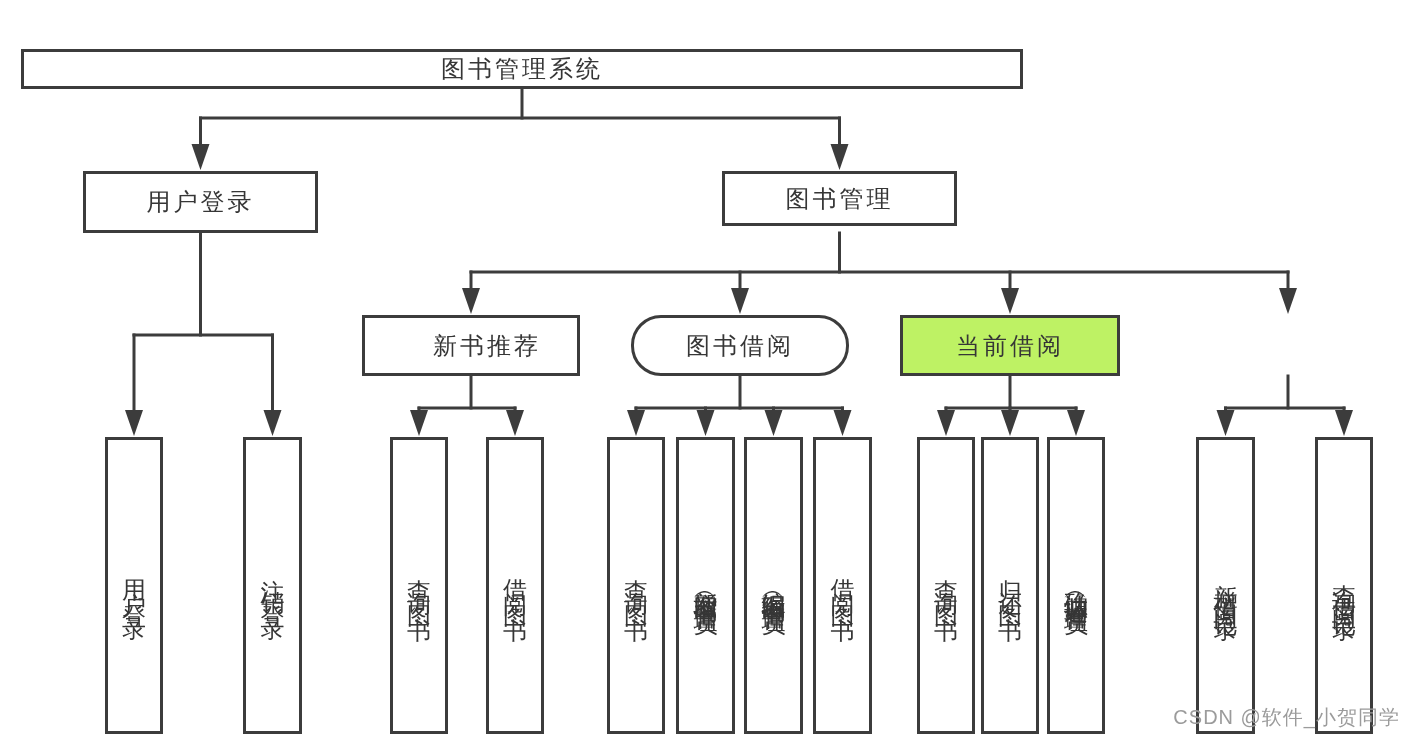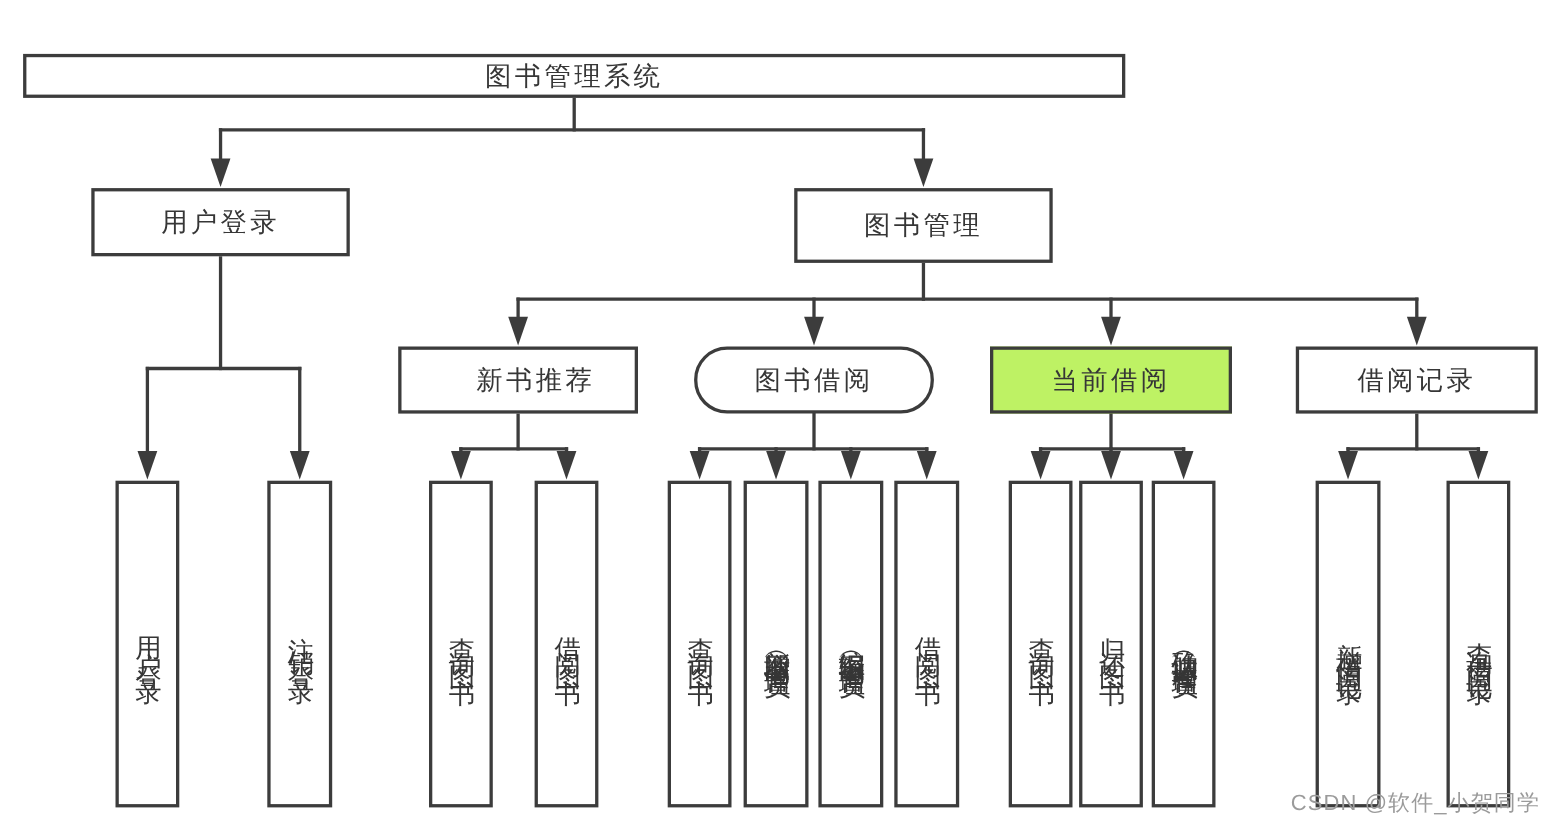--- a/index.html
+++ b/index.html
@@ -41,21 +41,21 @@
   .node.v {
     font-size: 24px;
     writing-mode: vertical-rl;
     text-orientation: mixed;
     line-height: 1;
     white-space: nowrap;
   }
   #watermark {
     position: absolute;
     right: 5px;
-    bottom: 4px;
+    bottom: 16px;
     font-size: 20px;
     color: #9b9b9b;
     z-index: 3;
     white-space: nowrap;
     letter-spacing: 1px;
   }
 </style>
 </head>
 <body>
 
@@ -112,29 +112,28 @@
       <line x1="1225.5" y1="408" x2="1225.5" y2="417" stroke="#3c3c3c" stroke-width="3" stroke-linecap="square"></line>
       <polygon points="1216.5,410 1234.5,410 1225.5,436" fill="#3c3c3c"></polygon>
       <line x1="1344" y1="408" x2="1344" y2="417" stroke="#3c3c3c" stroke-width="3" stroke-linecap="square"></line>
       <polygon points="1335,410 1353,410 1344,436" fill="#3c3c3c"></polygon>
     </svg>
   <div id="watermark" style="color: rgb(155, 155, 155);">CSDN @软件_小贺同学</div>
 <div class="node h" style="left: 21px; top: 13px; width: 1002px; height: 40px; border-color: rgb(60, 60, 60); color: rgb(54, 54, 54); background: rgb(255, 255, 255); margin-top: 36px;">图书管理系统</div>
     <div class="node h" style="left: 83px; top: 171px; width: 235px; height: 62px; border-color: rgb(60, 60, 60); color: rgb(54, 54, 54); background: rgb(255, 255, 255);">用户登录</div>
     <div class="node v" style="left: 105px; top: 437px; width: 58px; height: 297px; letter-spacing: 13px; border-color: rgb(60, 60, 60); color: rgb(54, 54, 54); background: rgb(255, 255, 255);">用户登录</div>
     <div class="node v" style="left: 243px; top: 437px; width: 59px; height: 297px; letter-spacing: 13px; border-color: rgb(60, 60, 60); color: rgb(54, 54, 54); background: rgb(255, 255, 255);">注销登录</div>
-    <div class="node h" style="left: 722px; top: 171px; width: 235px; height: 68px; border-color: rgb(60, 60, 60); color: rgb(54, 54, 54); background: rgb(255, 255, 255);">图书管理</div>
+    <div class="node h" style="left: 722px; top: 171px; width: 235px; height: 55px; border-color: rgb(60, 60, 60); color: rgb(54, 54, 54); background: rgb(255, 255, 255);">图书管理</div>
     <div class="node h" style="left: 362px; top: 315px; width: 218px; height: 61px; border-color: rgb(60, 60, 60); color: rgb(54, 54, 54); background: rgb(255, 255, 255); padding-left: 32px;">新书推荐</div>
     <div class="node v" style="left: 390px; top: 437px; width: 58px; height: 297px; letter-spacing: 13px; border-color: rgb(60, 60, 60); color: rgb(54, 54, 54); background: rgb(255, 255, 255);">查询图书</div>
     <div class="node v" style="left: 486px; top: 437px; width: 58px; height: 297px; letter-spacing: 13px; border-color: rgb(60, 60, 60); color: rgb(54, 54, 54); background: rgb(255, 255, 255);">借阅图书</div>
     <div class="node h" style="left: 631px; top: 315px; width: 218px; height: 61px; border-color: rgb(60, 60, 60); color: rgb(54, 54, 54); background: rgb(255, 255, 255); border-radius: 30px;">图书借阅</div>
     <div class="node v" style="left: 607px; top: 437px; width: 58px; height: 297px; letter-spacing: 13px; border-color: rgb(60, 60, 60); color: rgb(54, 54, 54); background: rgb(255, 255, 255);">查询图书</div>
     <div class="node v" style="left: 676px; top: 437px; width: 59px; height: 297px; letter-spacing: 3px; border-color: rgb(60, 60, 60); color: rgb(54, 54, 54); background: rgb(255, 255, 255);">新增图书（管理员）</div>
     <div class="node v" style="left: 744px; top: 437px; width: 59px; height: 297px; letter-spacing: 3px; border-color: rgb(60, 60, 60); color: rgb(54, 54, 54); background: rgb(255, 255, 255);">编辑图书（管理员）</div>
     <div class="node v" style="left: 813px; top: 437px; width: 59px; height: 297px; letter-spacing: 13px; border-color: rgb(60, 60, 60); color: rgb(54, 54, 54); background: rgb(255, 255, 255);">借阅图书</div>
     <div class="node h" style="left: 900px; top: 315px; width: 220px; height: 61px; border-color: rgb(60, 60, 60); color: rgb(54, 54, 54); background: #bef264;">当前借阅</div>
     <div class="node v" style="left: 917px; top: 437px; width: 58px; height: 297px; letter-spacing: 13px; border-color: rgb(60, 60, 60); color: rgb(54, 54, 54); background: rgb(255, 255, 255);">查询图书</div>
     <div class="node v" style="left: 981px; top: 437px; width: 58px; height: 297px; letter-spacing: 13px; border-color: rgb(60, 60, 60); color: rgb(54, 54, 54); background: rgb(255, 255, 255);">归还图书</div>
     <div class="node v" style="left: 1047px; top: 437px; width: 58px; height: 297px; letter-spacing: 3px; border-color: rgb(60, 60, 60); color: rgb(54, 54, 54); background: rgb(255, 255, 255);">确认归还（管理员）</div>
-    <div class="node h" style="left: 1178px; top: 315px; width: 220px; height: 61px; border-color: rgb(60, 60, 60); color: rgb(54, 54, 54); background: rgb(255, 255, 255);">借阅记录</div>
     <div class="node v" style="left: 1196px; top: 437px; width: 59px; height: 297px; letter-spacing: 7px; border-color: rgb(60, 60, 60); color: rgb(54, 54, 54); background: rgb(255, 255, 255);">新增借阅记录</div>
     <div class="node v" style="left: 1315px; top: 437px; width: 58px; height: 297px; letter-spacing: 7px; border-color: rgb(60, 60, 60); color: rgb(54, 54, 54); background: rgb(255, 255, 255);">查询借阅记录</div>
   </div>
 
 </body></html>

